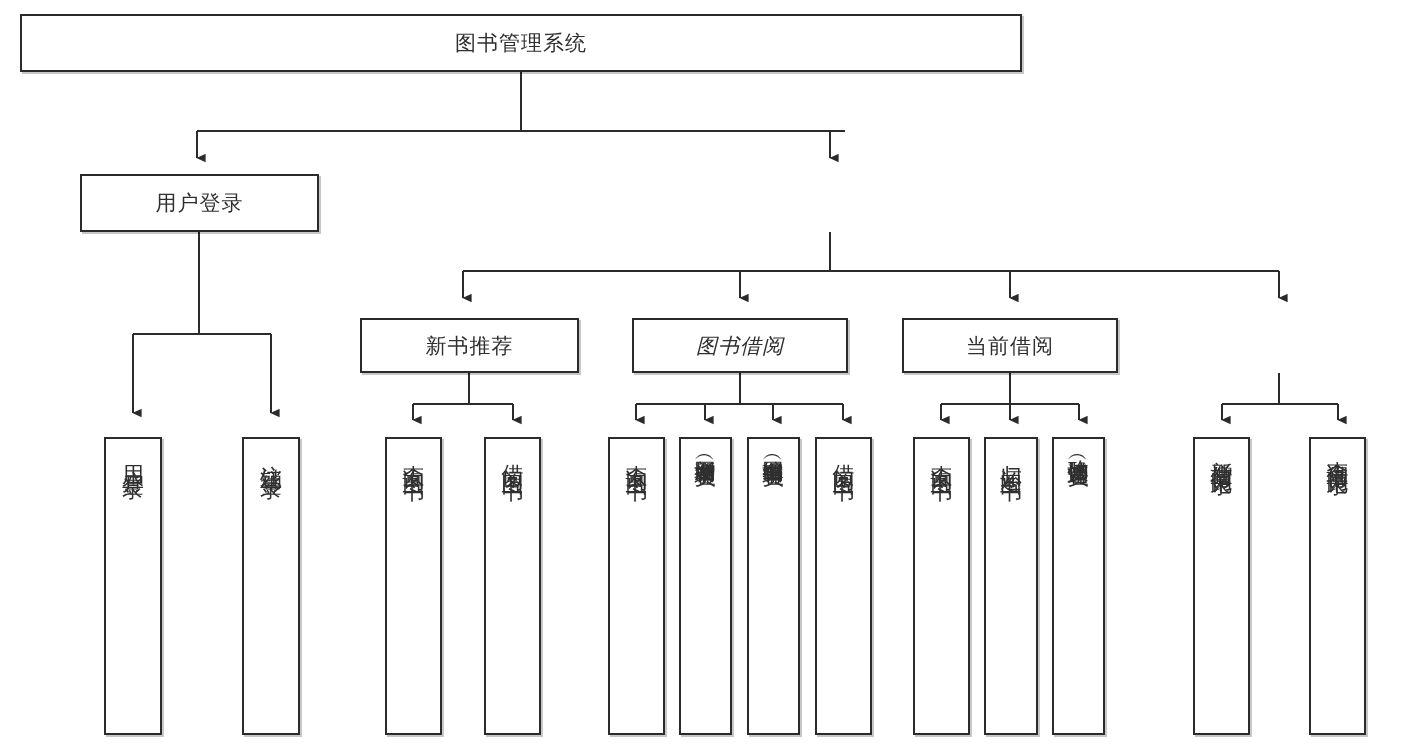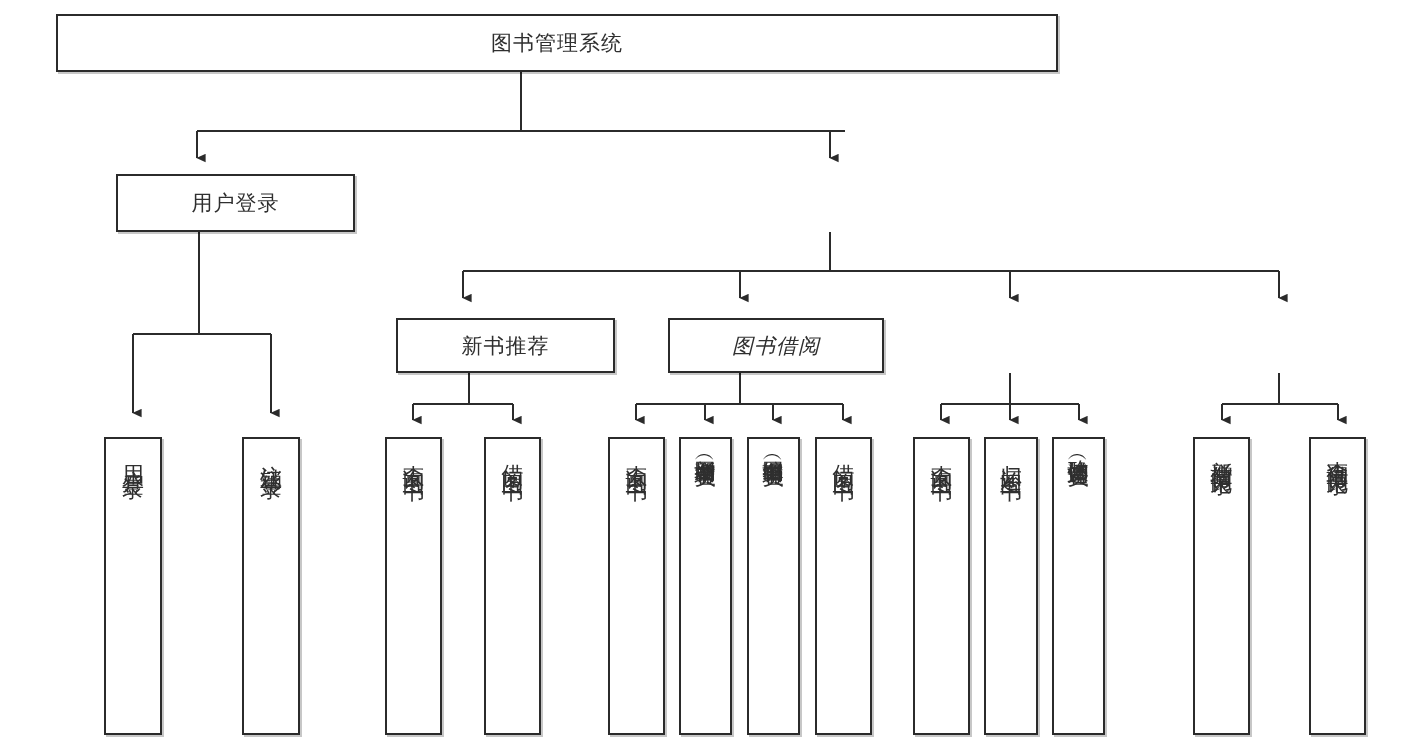--- a/index.html
+++ b/index.html
@@ -11,21 +11,21 @@
   #wires{position:absolute;left:0;top:0;width:1405px;height:747px;}
   .node{
     position:absolute;
     background:#ffffff;
     border:2px solid #2b2b2b;
     box-sizing:border-box;
     box-shadow:2px 2px 0 rgba(0,0,0,0.22);
     display:flex;align-items:center;justify-content:center;
     color:#2f2f2f;
   }
-  .node.h{ font-size:21px; letter-spacing:1px;margin-left:36px; }
+  .node.h{ font-size:21px; letter-spacing:1px; }
   .node.v{
     writing-mode:vertical-rl;
     text-orientation:upright;
     font-size:22px;
     letter-spacing:5px;
     line-height:1;
     justify-content:flex-start;
     padding-top:8px;
   }
   .node.v.tall{padding-top:4px;}
@@ -101,20 +101,23 @@
   <div class="node h" style="left:80px;top:174px;width:239px;height:58px;">
     <span class="label">用户登录</span>
   </div>
 
   <div class="node h" style="left:360px;top:318px;width:219px;height:55px;">
     <span class="label">新书推荐</span>
   </div>
   <div class="node h" style="left:632px;top:318px;width:216px;height:55px;font-style:italic;">
     <span class="label">图书借阅</span>
   </div>
+  <div class="node h" style="left:902px;top:318px;width:216px;height:55px;">
+    <span class="label">当前借阅</span>
+  </div>
 
   <div class="node v" style="left:104px;top:437px;width:58px;height:298px;">
     <span class="label">用户登录</span>
   </div>
   <div class="node v" style="left:242px;top:437px;width:58px;height:298px;">
     <span class="label">注销登录</span>
   </div>
 
   <div class="node v" style="left:385px;top:437px;width:57px;height:298px;">
     <span class="label">查询图书</span>

